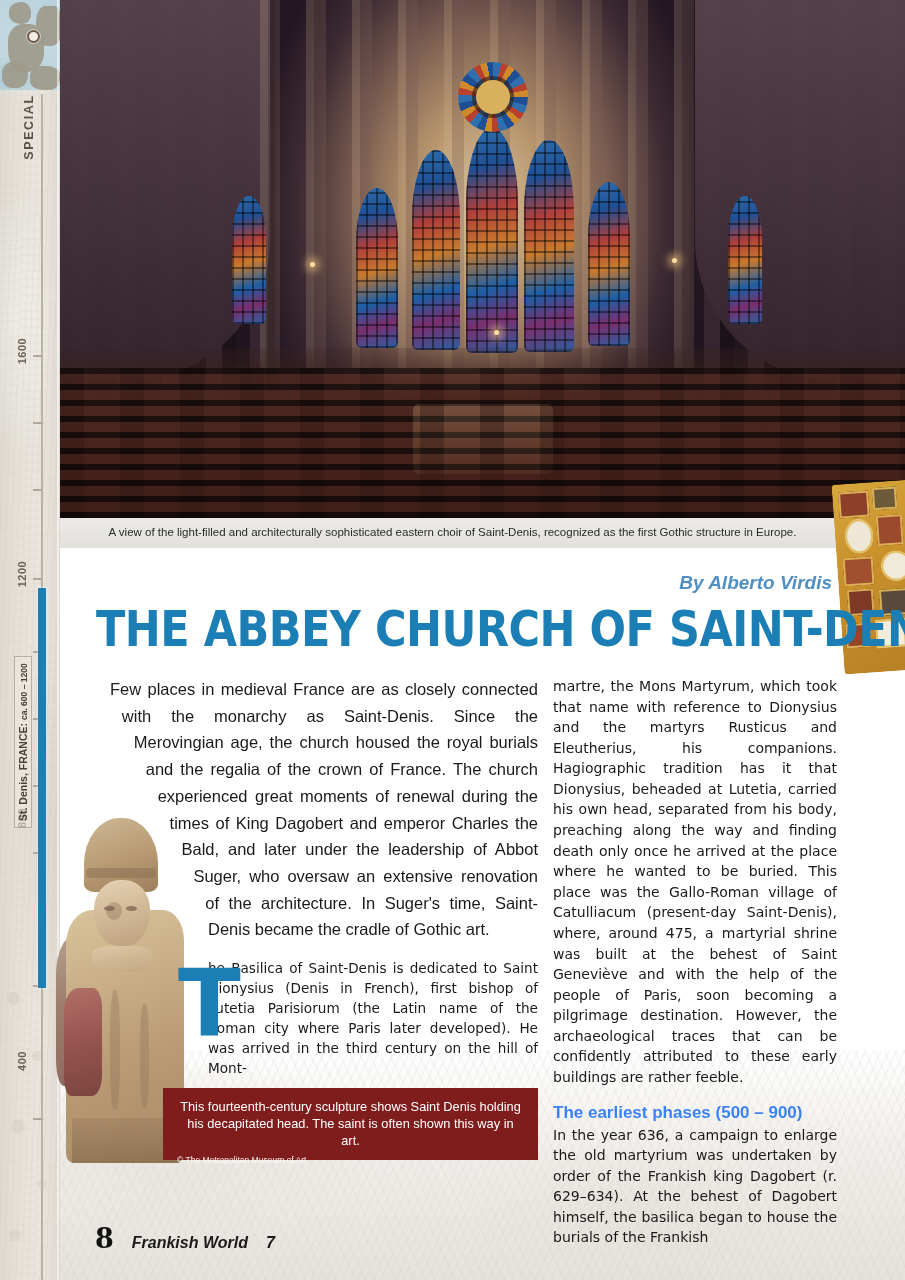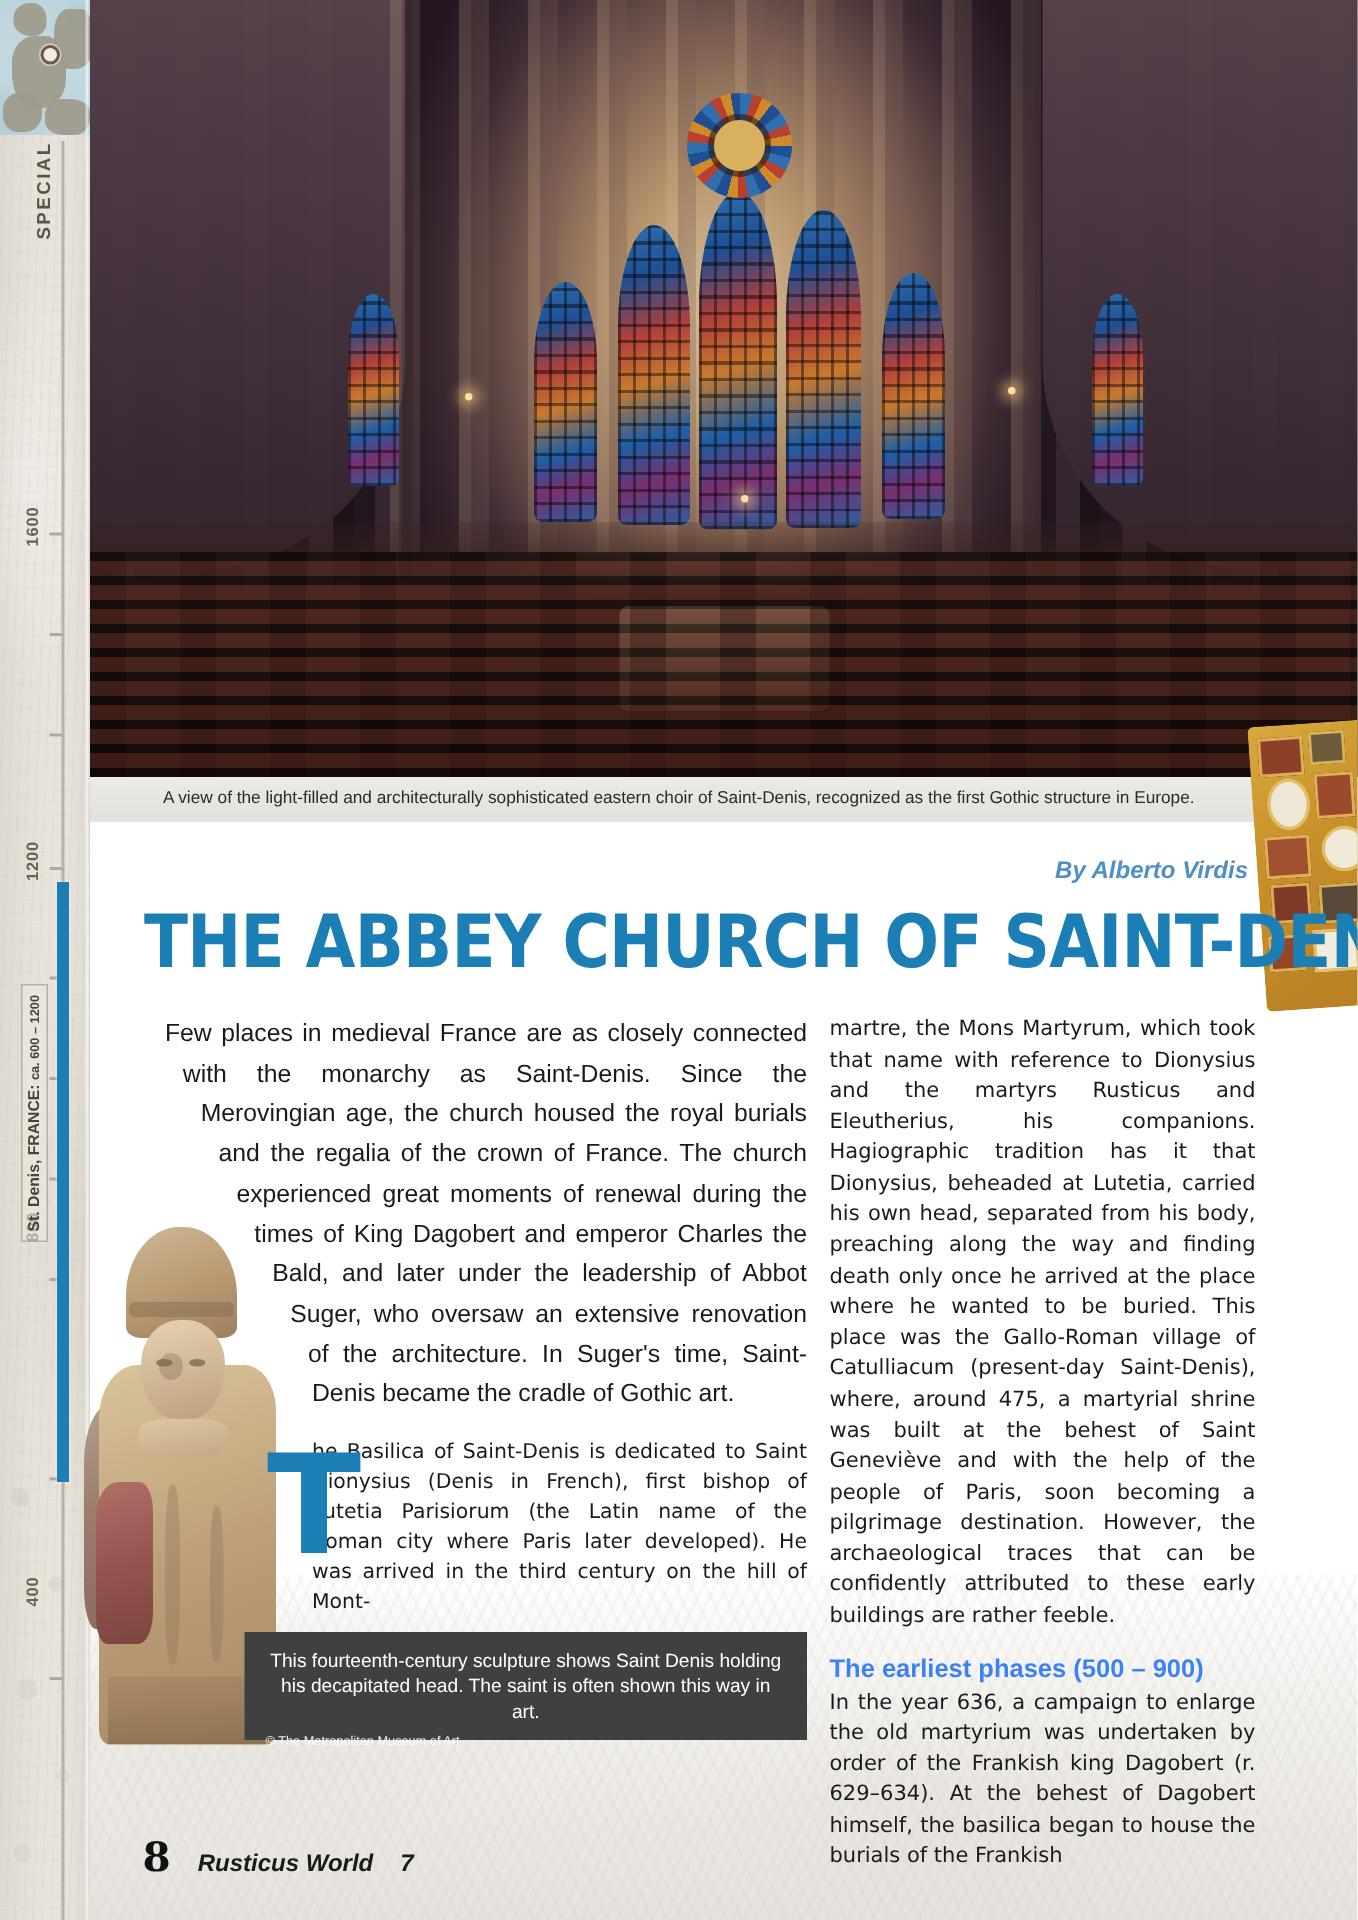--- a/index.html
+++ b/index.html
@@ -281,21 +281,21 @@
   }
 
   
   .kicker {
     position: absolute; left: 98px; top: 570px;
     font-size: 22.5px; font-weight: bold;
     letter-spacing: .3px; color: #1a1a1a;
   }
   .byline {
     position: absolute; right: 73px; top: 572px;
-    font-size: 16px; font-style: italic; font-weight: bold;
+    font-size: 19px; font-style: italic; font-weight: bold;
     color: #4f8fc4;
   }
   .headline {
     position: absolute; left: 96px; top: 600px;
     font-size: 43px; font-weight: bold;
     letter-spacing: -.5px;
     color: #1b7fb5;
     white-space: nowrap;
     transform: scaleY(1.14);
     transform-origin: left top;
@@ -419,21 +419,21 @@
     position: absolute; left: 24px; top: 300px;
     width: 108px; height: 45px;
     background: linear-gradient(175deg, #a98b6a 0%, #8f7252 100%);
   }
 
   
   .blue-box {
     position: absolute;
     left: 163px; top: 1088px;
     width: 375px; height: 72px;
-    background: #404040;
+    background: #7f1d1d;
     padding: 10px 14px 0 14px;
     box-sizing: border-box;
   }
   .blue-box .bb-text {
     font-size: 12.8px; line-height: 1.33;
     color: #ffffff; text-align: center;
   }
   .blue-box .bb-credit {
     font-size: 8.5px;
     color: rgba(255,255,255,.92);
@@ -596,17 +596,17 @@
   </div>
 
   <div class="col-right">
     <p>martre, the Mons Martyrum, which took that name with reference to Dionysius and the martyrs Rusticus and Eleutherius, his companions. Hagiographic tradition has it that Dionysius, beheaded at Lutetia, carried his own head, separated from his body, preaching along the way and finding death only once he arrived at the place where he wanted to be buried. This place was the Gallo-Roman village of Catulliacum (present-day Saint-Denis), where, around 475, a martyrial shrine was built at the behest of Saint Geneviève and with the help of the people of Paris, soon becoming a pilgrimage destination. However, the archaeological traces that can be confidently attributed to these early buildings are rather feeble.</p>
     <div class="subhead">The earliest phases (500 – 900)</div>
     <p>In the year 636, a campaign to enlarge the old martyrium was undertaken by order of the Frankish king Dagobert (r. 629–634). At the behest of Dagobert himself, the basilica began to house the burials of the Frankish</p>
   </div>
 
   <div class="footer">
     <span class="pagenum">8</span>
-    <span class="pubname">Rusticus World</span>
+    <span class="pubname">Frankish World</span>
     <span class="pubname">7</span>
   </div>
 
 </div>
 
 </body></html>

